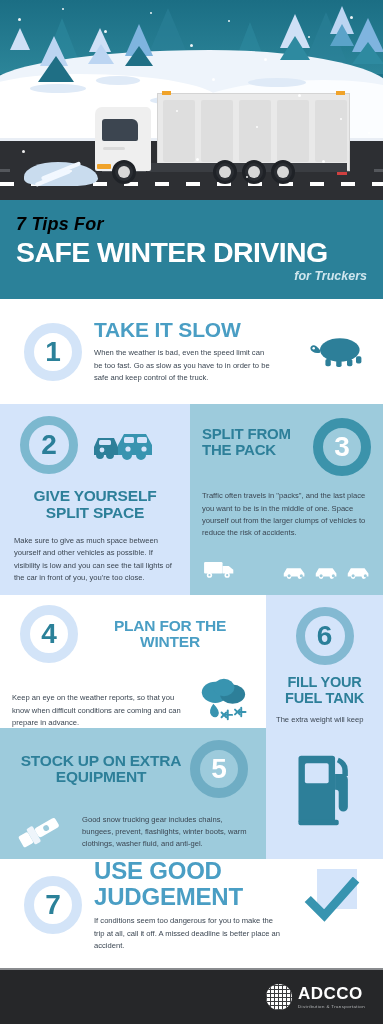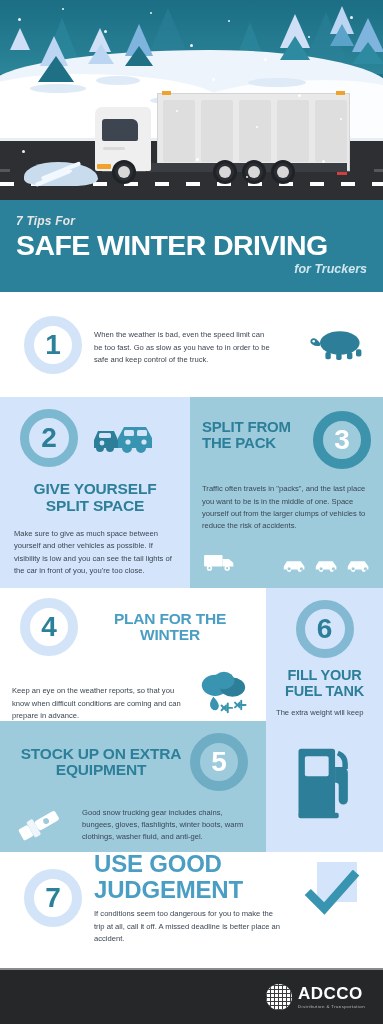--- a/index.html
+++ b/index.html
@@ -49,21 +49,21 @@
   .cab { position:absolute; left:0; bottom:13px; width:56px; height:64px; background:#efefef; border-radius:7px 5px 2px 2px;}
   .cab .win { position:absolute; left:7px; top:12px; width:36px; height:22px; background:#3c4550; border-radius:3px 6px 2px 2px;}
   .cab .bump { position:absolute; left:2px; bottom:2px; width:14px; height:5px; background:#f0a32a; border-radius:1px;}
   .chassis { position:absolute; left:52px; bottom:12px; width:200px; height:9px; background:#3a3d42;}
   .wheel { position:absolute; bottom:0; width:24px; height:24px; border-radius:50%; background:#2b2e33; border:3px solid #1f2227;}
   .wheel::after{content:"";position:absolute;left:50%;top:50%;width:12px;height:12px;margin:-6px 0 0 -6px;background:#d8d8d8;border-radius:50%;}
   .snowflake { position:absolute; background:#ffffff; border-radius:50%; opacity:.92; }
 
   
   .titlebar { background:#2b8199; padding:14px 16px 16px 16px; }
-  .kicker { color:#e5e5e5; font-size:12px; font-style:italic; font-weight:bold; letter-spacing:.2px; }
+  .kicker { color:#000000; font-size:18px; font-style:italic; font-weight:bold; letter-spacing:.2px; }
   .bigtitle { color:#ffffff; font-size:28.5px; font-weight:bold; letter-spacing:-.6px; line-height:1.06; margin-top:2px;}
   .subtitle { color:#cfe6ee; font-size:12.5px; font-style:italic; font-weight:bold; text-align:right; margin-top:2px;}
 
   
   .num {
     border-radius:50%; display:flex; align-items:center; justify-content:center;
     font-weight:bold; flex:none;
   }
   .num.light { background:transparent; border:10px solid #d3e4f8; color:#2b8199; }
   .num.mid   { background:transparent; border:9px solid #7cb8cf; color:#2b7f99; }
@@ -216,20 +216,21 @@
     <div class="kicker">7 Tips For</div>
     <div class="bigtitle">SAFE WINTER DRIVING</div>
     <div class="subtitle">for Truckers</div>
   </div>
 
   <div class="row1 sect">
     <div class="num light" style="width:58px;height:58px;font-size:28px;margin-left:14px;">
         <span>1</span>
       </div>
     <div style="flex:1;padding-left:12px;padding-right:4px;">
+      <div class="h-title" style="font-size:21px;">TAKE IT SLOW</div>
       <div class="body-txt" style="margin-top:6px;width:180px;">When the weather is bad, even the speed limit can be too fast. Go as slow as you have to in order to be safe and keep control of the truck.</div>
     </div>
     <div style="width:58px;margin-right:6px;">
       <svg viewBox="0 0 64 40" width="58" height="36">
         <ellipse cx="34" cy="20" rx="22" ry="13" fill="#2d7f99"></ellipse>
         <path d="M12 20 q-6 -8 -10 -4 q-2 3 2 6 q3 2 8 1z" fill="#2d7f99"></path>
         <circle cx="5" cy="18" r="1.4" fill="#fff"></circle>
         <rect x="18" y="30" width="6" height="8" rx="2" fill="#2d7f99"></rect>
         <rect x="30" y="31" width="6" height="8" rx="2" fill="#2d7f99"></rect>
         <rect x="42" y="30" width="6" height="8" rx="2" fill="#2d7f99"></rect>
@@ -355,21 +356,21 @@
         <div style="width:62px;">
           <svg viewBox="0 0 64 40" width="58" height="36">
             <g transform="rotate(-30 32 20)">
               <rect x="6" y="14" width="12" height="14" rx="2" fill="#fff"></rect>
               <rect x="18" y="11" width="8" height="20" rx="2" fill="#eef5fb"></rect>
               <rect x="26" y="15" width="26" height="12" rx="3" fill="#fff"></rect>
               <circle cx="38" cy="21" r="3.2" fill="#9dcbdc"></circle>
             </g>
           </svg>
         </div>
-        <div class="body-txt" style="flex:1;padding-left:8px;padding-right:4px;">Good snow trucking gear includes chains, bungees, gloves, flashlights, winter boots, warm clothings, washer fluid, and anti-gel.</div>
+        <div class="body-txt" style="flex:1;padding-left:8px;padding-right:4px;">Good snow trucking gear includes chains, bungees, prevent, flashlights, winter boots, warm clothings, washer fluid, and anti-gel.</div>
       </div>
     </div>
     <div class="r4right">
       <div style="position:absolute;left:50%;transform:translateX(-50%);top:18px;">
         <svg viewBox="0 0 70 86" width="64" height="80">
           <rect x="6" y="10" width="40" height="74" rx="3" fill="#2d7f99"></rect>
           <rect x="13" y="18" width="26" height="22" rx="2" fill="#d4e4fa"></rect>
           <rect x="6" y="80" width="44" height="6" rx="2" fill="#2d7f99"></rect>
           <path d="M46 30 h8 a6 6 0 0 1 6 6 v30 a5 5 0 0 1-10 0 V50 a3 3 0 0 0-3-3 h-1z" fill="#2d7f99"></path>
           <path d="M50 12 q10 4 10 14 v6 h-6 v-6 q0-6-6-9z" fill="#2d7f99"></path>

